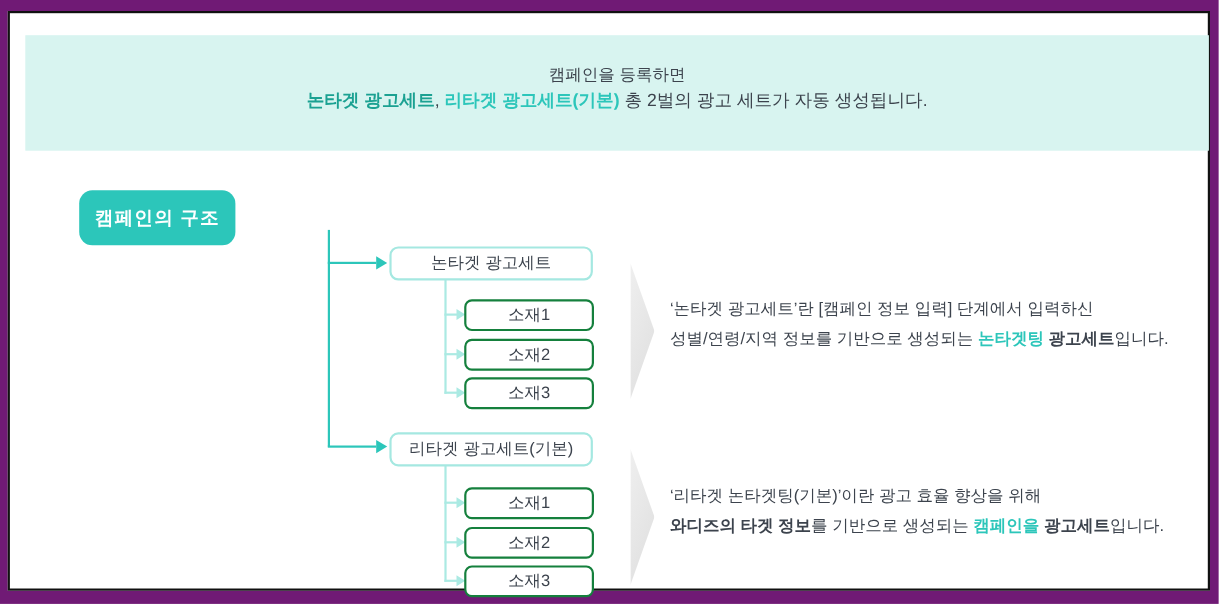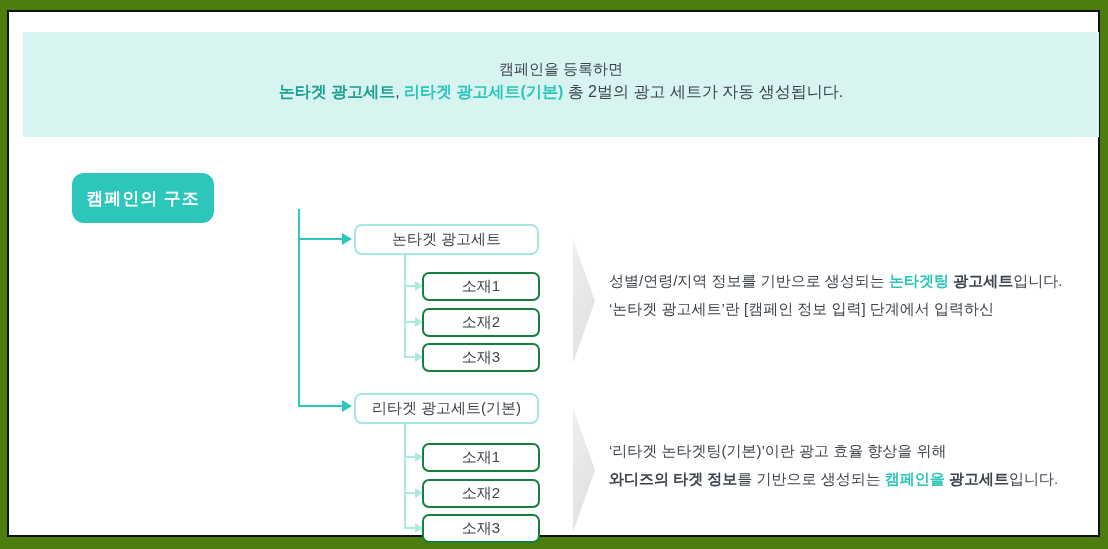--- a/index.html
+++ b/index.html
@@ -5,21 +5,21 @@
   * { margin: 0; padding: 0; box-sizing: border-box; }
   html, body { background: #ffffff; }
   body {
     font-family: "Liberation Sans", "DejaVu Sans", sans-serif;
     color: #3c434d;
   }
   .stage {
     position: relative;
     width: 1108px;
     height: 549px;
-    background: #4d7c0f;
+    background: #701a75;
     overflow: hidden;
   }
   .frame {
     position: absolute;
     left: 7px; top: 10px;
     width: 1093px; height: 527px;
     border: 2px solid #111111;
     background: #ffffff;
   }
   
@@ -171,24 +171,24 @@
 
     <div class="node node-adset second">리타겟 광고세트(기본)</div>
     <div class="node node-material" style="top:431px">소재1</div>
     <div class="node node-material" style="top:467px">소재2</div>
     <div class="node node-material" style="top:502px">소재3</div>
 
     <div class="chevron first"></div>
     <div class="chevron second"></div>
 
     <div class="desc desc1">
+      <div>‘논타겟 광고세트’란 [캠페인 정보 입력] 단계에서 입력하신</div>
       <div>
         <span>성별/연령/지역 정보를 기반으로 생성되는 </span><span class="teal-bold">논타겟팅</span><span class="dark-bold"> 광고세트</span><span>입니다.</span>
       </div>
-      <div>‘논타겟 광고세트’란 [캠페인 정보 입력] 단계에서 입력하신</div>
     </div>
 
     <div class="desc desc2">
       <div>‘리타겟 논타겟팅(기본)’이란 광고 효율 향상을 위해</div>
       <div>
         <span class="dark-bold">와디즈의 타겟 정보</span><span>를 기반으로 생성되는 </span><span class="teal-bold">캠페인을</span><span class="dark-bold"> 광고세트</span><span>입니다.</span>
       </div>
     </div>
 
   </div>

